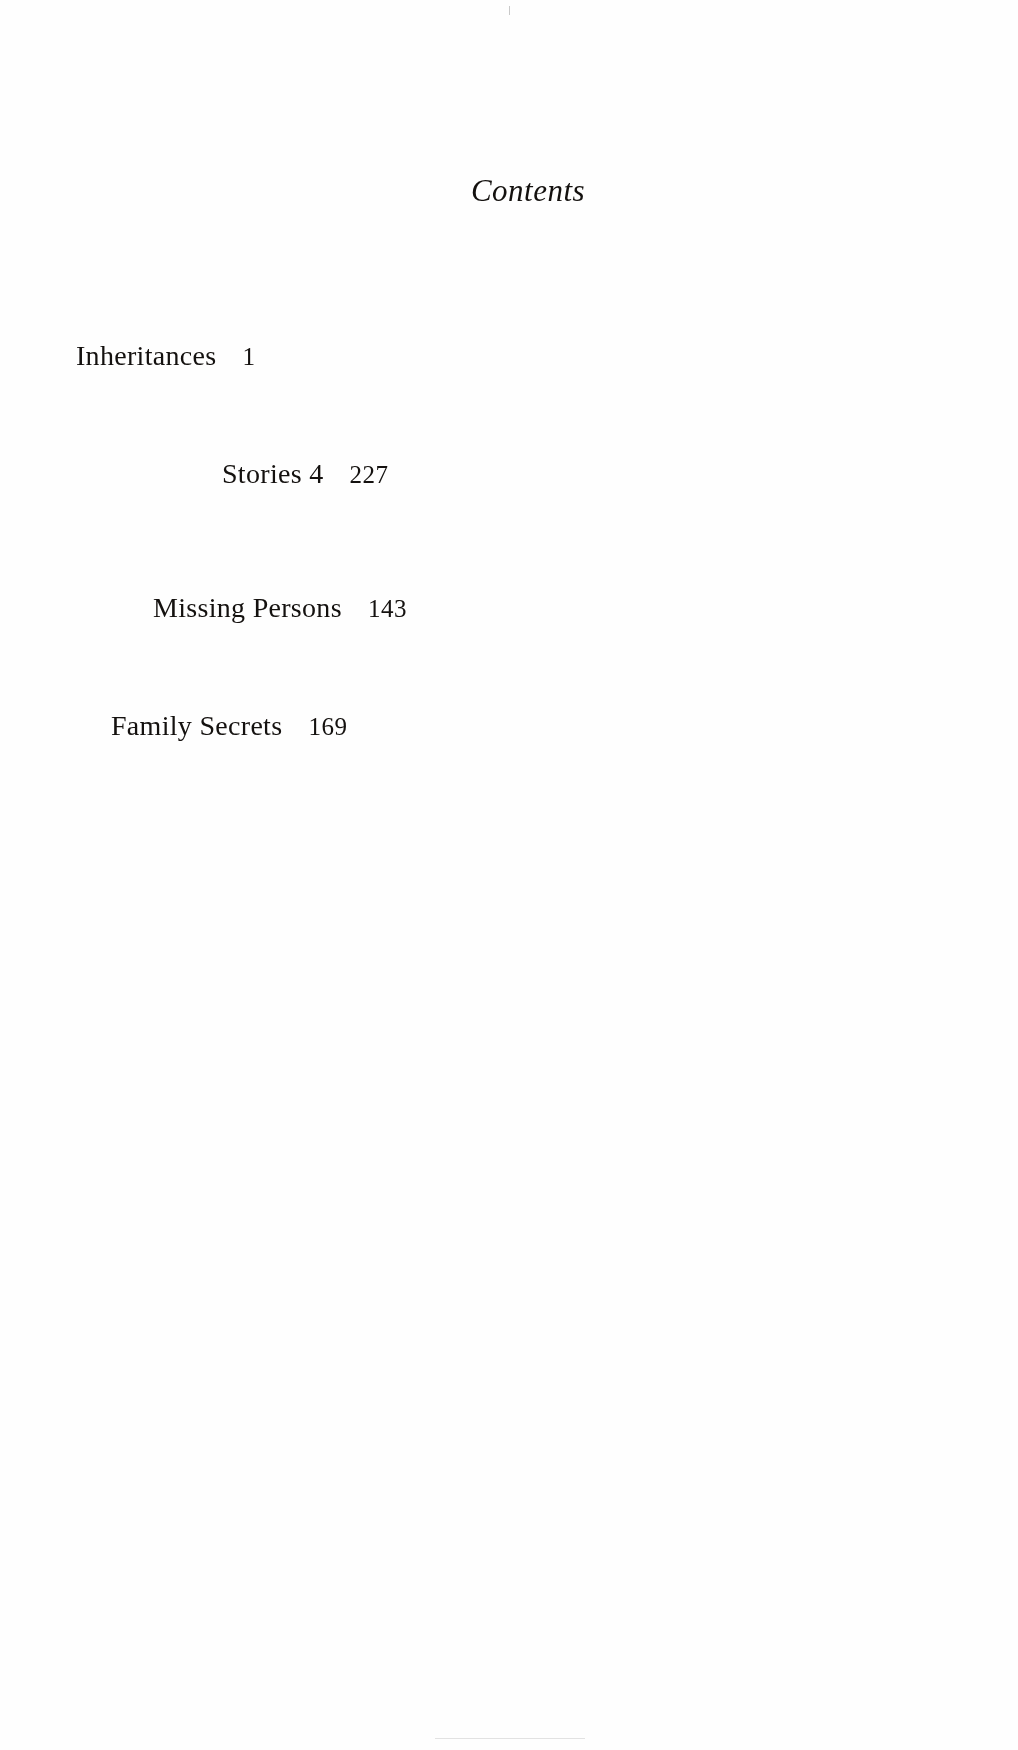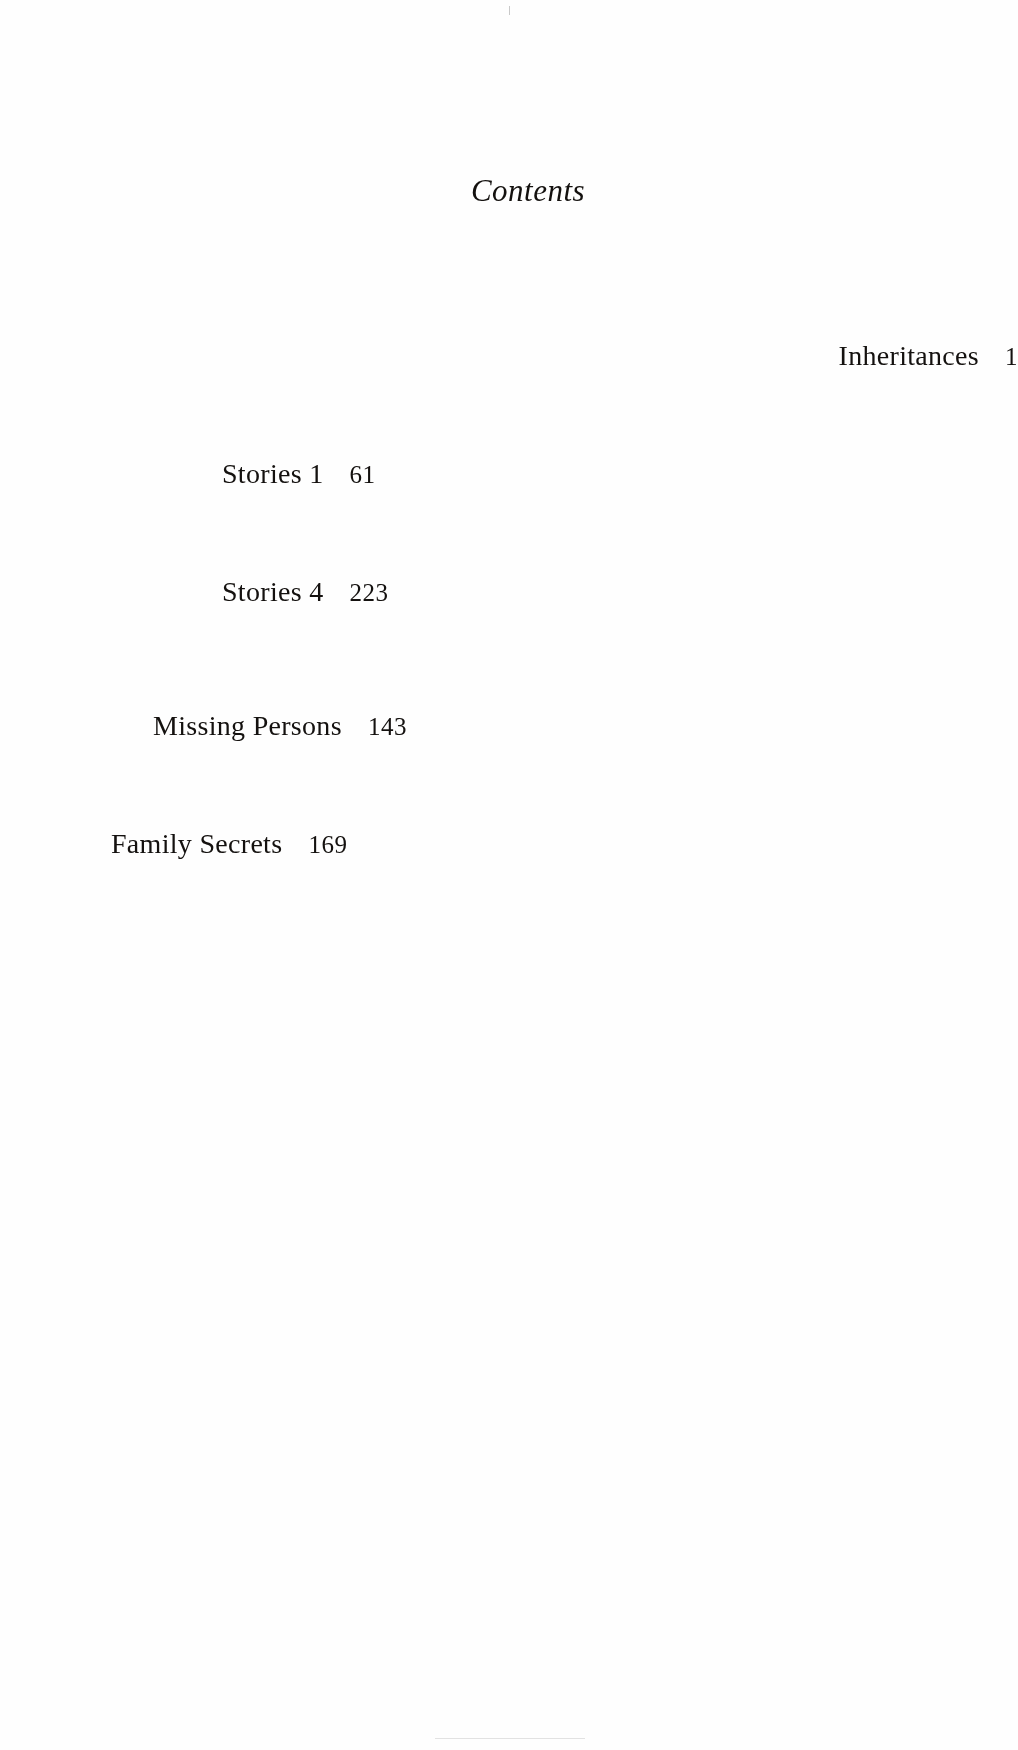--- a/index.html
+++ b/index.html
@@ -72,21 +72,21 @@
     letter-spacing: 0.3px;
   }
 
   .toc-entry .page-num {
     margin-left: 26px;
     font-size: 25px;
     letter-spacing: 0.5px;
   }
 
   
-  .indent-0 { padding-left: 76px; text-align: right; }
+  .indent-0 { padding-left: 76px; }
   .indent-1 { padding-left: 150px; }
   .indent-2 { padding-left: 222px; }
   .indent-3 { padding-left: 305px; }
   .indent-4 { padding-left: 222px; }
   .indent-5 { padding-left: 153px; margin-top: 16px; }
   .indent-6 { padding-left: 111px; }
 </style>
 </head>
 <body>
 
@@ -96,27 +96,24 @@
 
   <div class="contents-title">Contents</div>
 
   <div class="toc">
 
     <div class="toc-entry indent-0">
       <span class="title">Inheritances</span><span class="page-num">1</span>
     </div>
 
 
-    <div class="toc-entry indent-2">
-      <span class="title">Stories 1</span><span class="page-num">61</span>
-    </div>
 
 
     <div class="toc-entry indent-4">
-      <span class="title">Stories 4</span><span class="page-num">223</span>
+      <span class="title">Stories 4</span><span class="page-num">227</span>
     </div>
 
     <div class="toc-entry indent-5">
       <span class="title">Missing Persons</span><span class="page-num">143</span>
     </div>
 
     <div class="toc-entry indent-6">
       <span class="title">Family Secrets</span><span class="page-num">169</span>
     </div>
 

